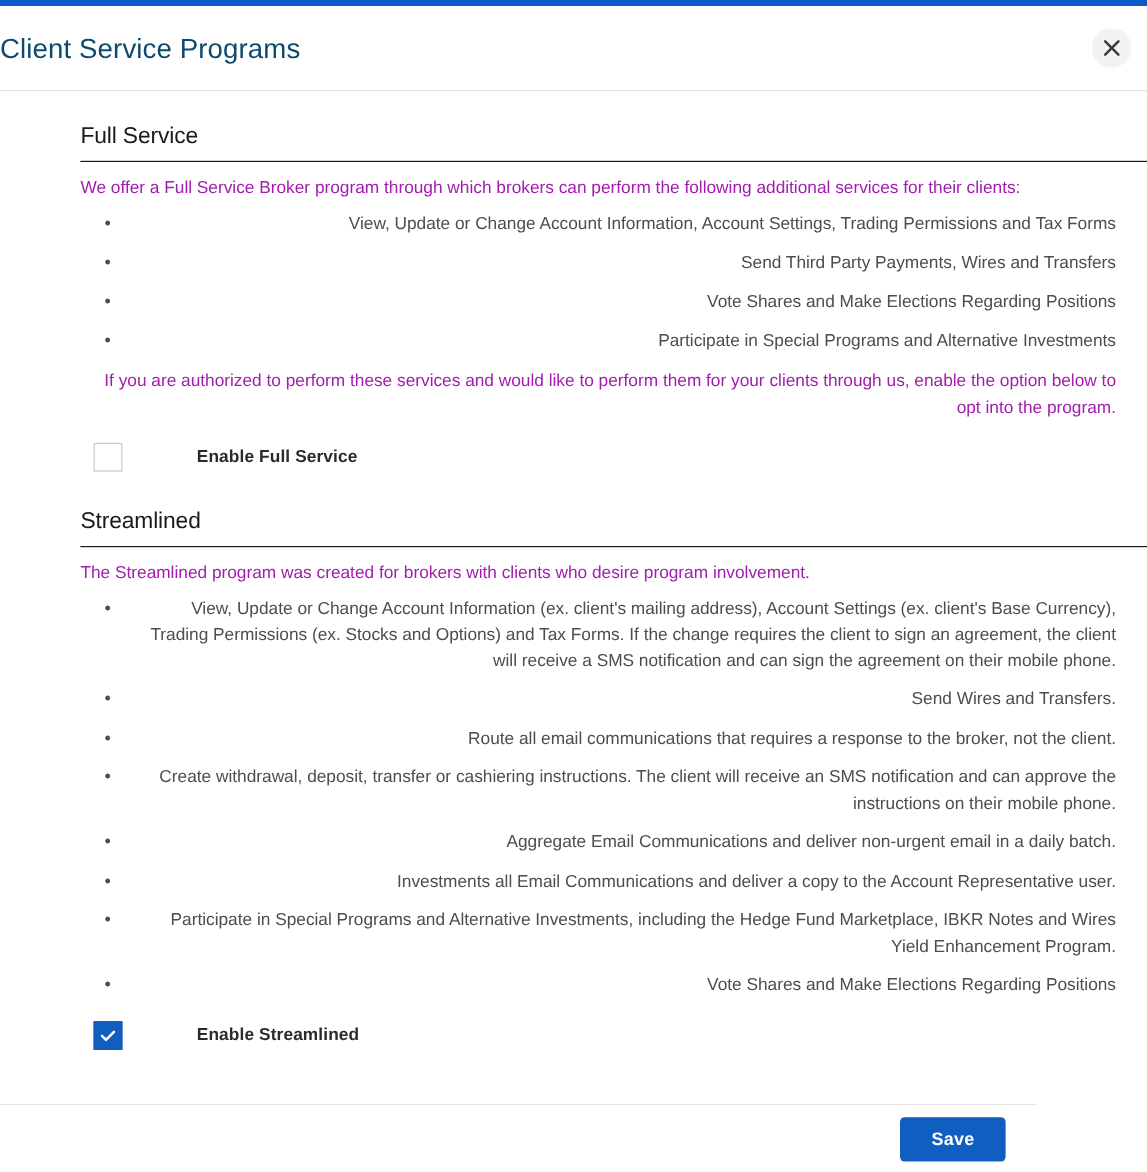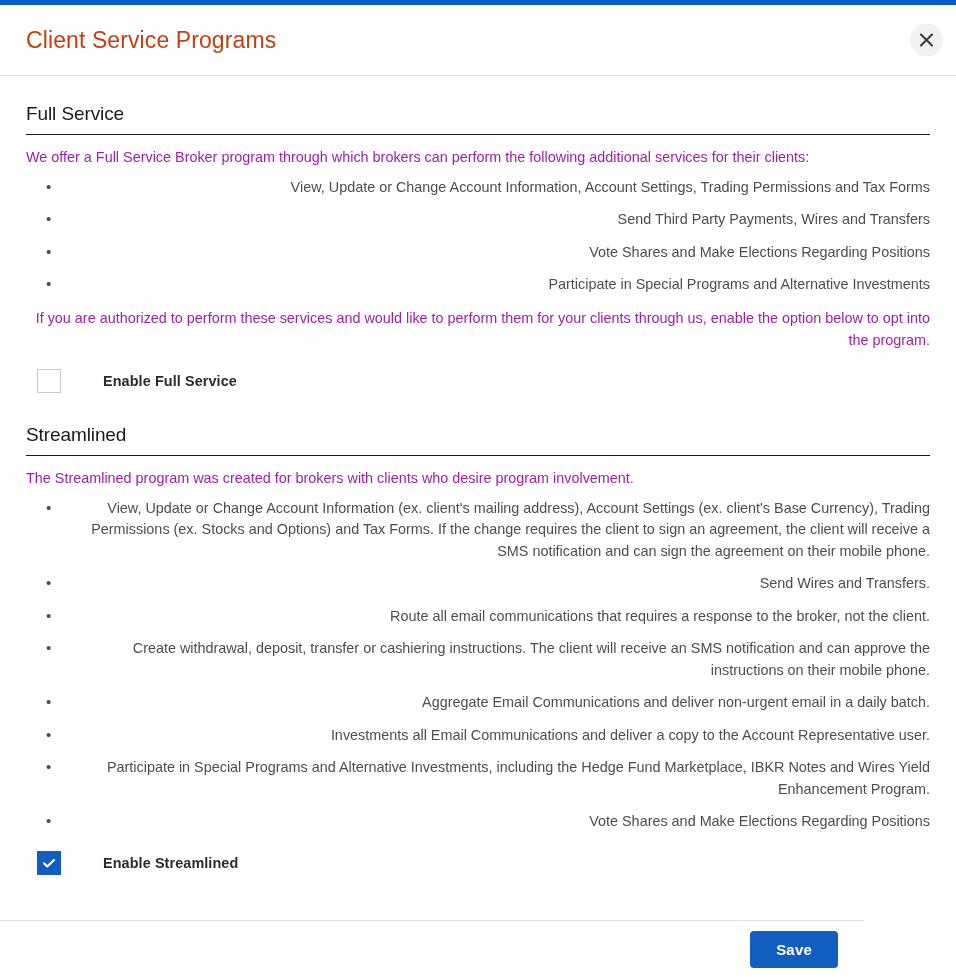--- a/index.html
+++ b/index.html
@@ -27,24 +27,23 @@
 
   
   .modal-header {
     height: 71px;
     position: relative;
     display: flex;
     align-items: center;
     border-bottom: 1px solid #e3e3e3;
   }
   .modal-title {
-    margin-left: 26px;
     font-size: 23px;
     font-weight: 400;
-    color: #c2410c;
+    color: #0c4a6e;
     letter-spacing: 0.1px;
     line-height: 1;
   }
   .close-button {
     position: absolute;
     right: 13px;
     top: 50%;
     transform: translateY(-50%);
     width: 33px;
     height: 33px;
@@ -57,20 +56,21 @@
     cursor: pointer;
     padding: 0;
   }
   .close-icon svg { display: block; }
 
   
   .modal-body {
     padding: 0 26px;
     height: 849px;
     overflow: hidden;
+    margin-left: 41px;
   }
 
   .section-heading {
     font-size: 19px;
     font-weight: 400;
     color: #1a1a1a;
     margin: 0;
     padding-top: 26px;
     line-height: 1.25;
     letter-spacing: -0.1px;
@@ -114,20 +114,21 @@
     color: #4d4d4d;
     line-height: 21.5px;
   }
 
   
   .checkbox-row {
     display: flex;
     align-items: center;
     margin-top: 18px;
     margin-bottom: 4px;
+    gap: 20px;
   }
   .checkbox-box {
     width: 24px;
     height: 24px;
     flex: 0 0 24px;
     border: 1px solid #ccc9c3;
     background: #ffffff;
     cursor: pointer;
     display: flex;
     align-items: center;

